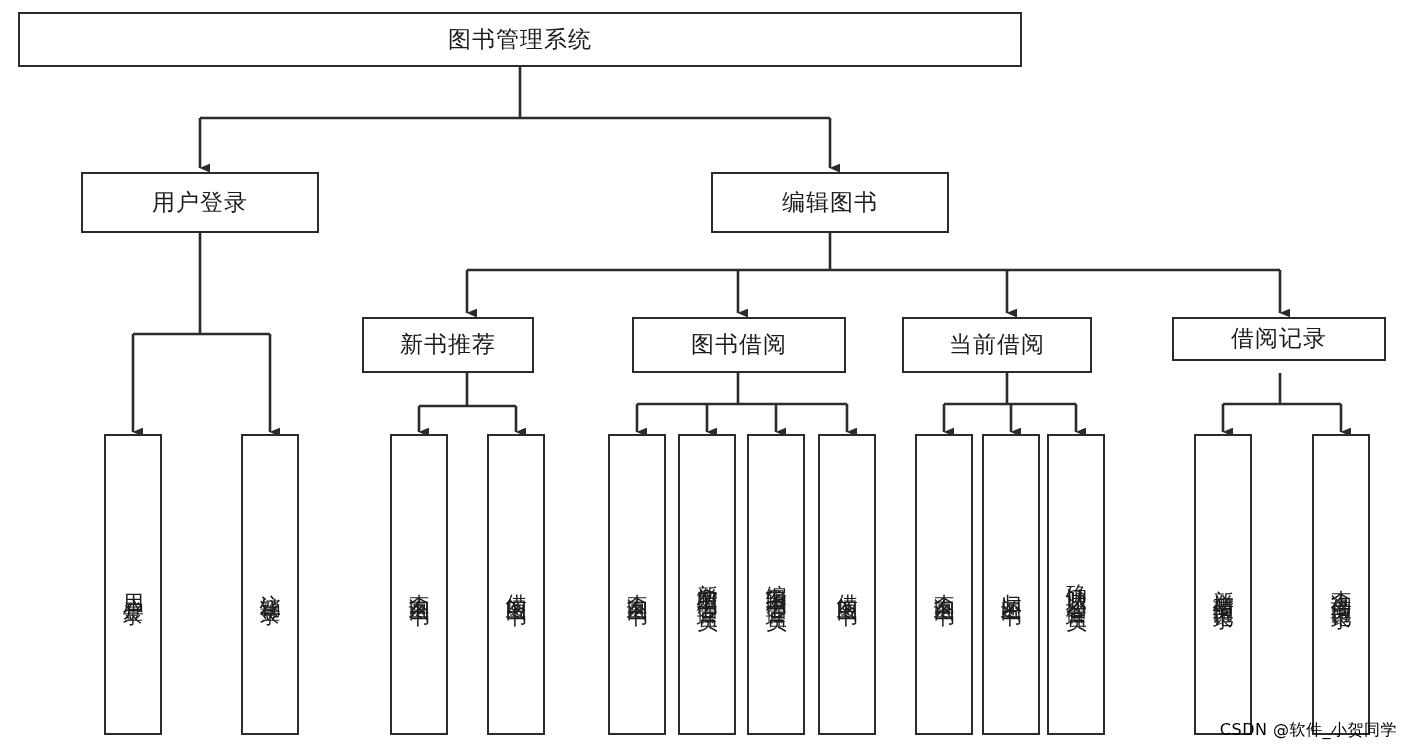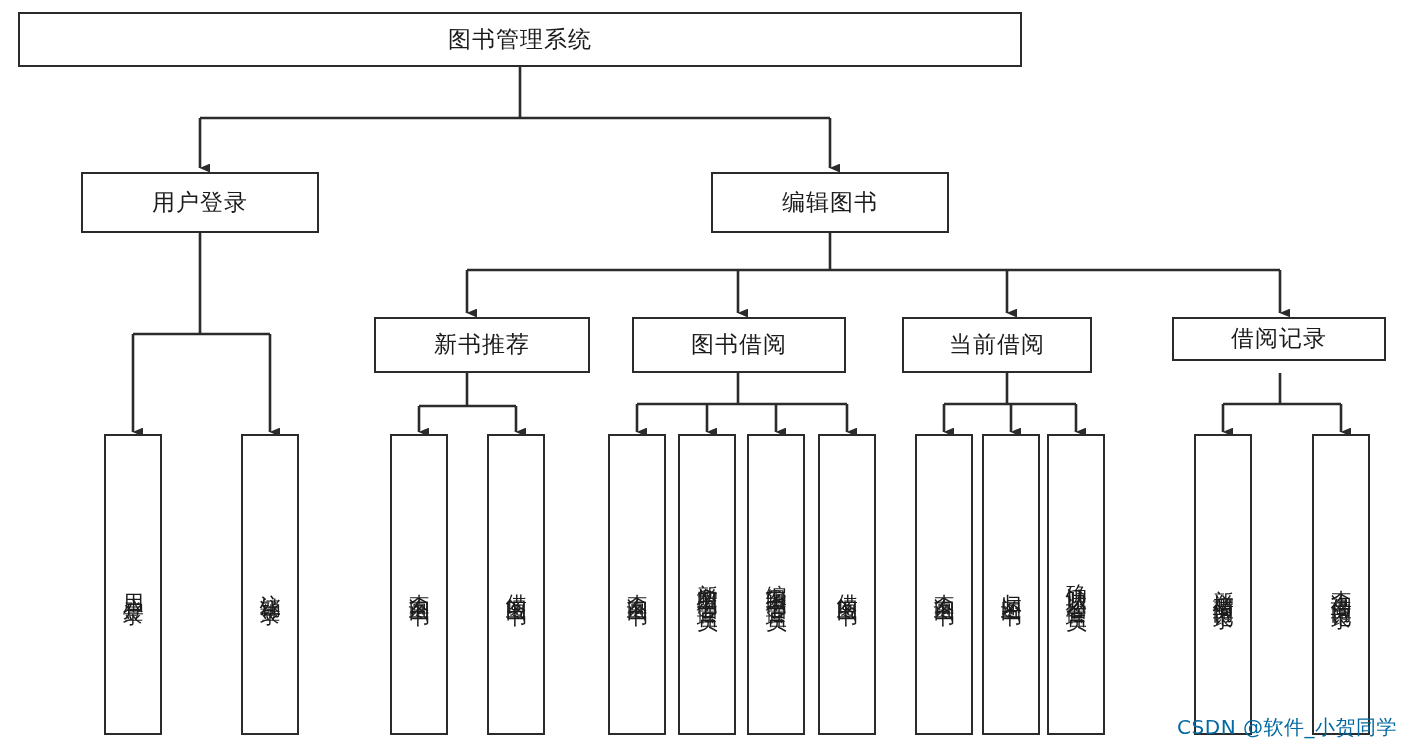--- a/index.html
+++ b/index.html
@@ -48,22 +48,22 @@
   }
   .node.vert > span{
     writing-mode:vertical-rl;
     text-orientation:upright;
     display:block;
   }
   .watermark{
     position:absolute;
     right:8px;
     bottom:6px;
-    font-size:20px;
-    color:#0369a1;
+    font-size:16px;
+    color:#000000;
     letter-spacing:0.5px;
     white-space:nowrap;
     user-select:none;
   }
 </style>
 </head>
 <body>
 
 <div id="canvas">
 
@@ -122,21 +122,21 @@
   </div>
 
   <div class="node horiz" style="left:81px; top:172px; width:238px; height:61px;">
     <span>用户登录</span>
   </div>
 
   <div class="node horiz" style="left:711px; top:172px; width:238px; height:61px;">
     <span>编辑图书</span>
   </div>
 
-  <div class="node horiz" style="left:362px; top:317px; width:216px; height:56px;margin-left:12px;">
+  <div class="node horiz" style="left:362px; top:317px; width:172px; height:56px;">
     <span>新书推荐</span>
   </div>
 
   <div class="node horiz" style="left:632px; top:317px; width:214px; height:56px;">
     <span>图书借阅</span>
   </div>
 
   <div class="node horiz" style="left:902px; top:317px; width:190px; height:56px;">
     <span>当前借阅</span>
   </div>

